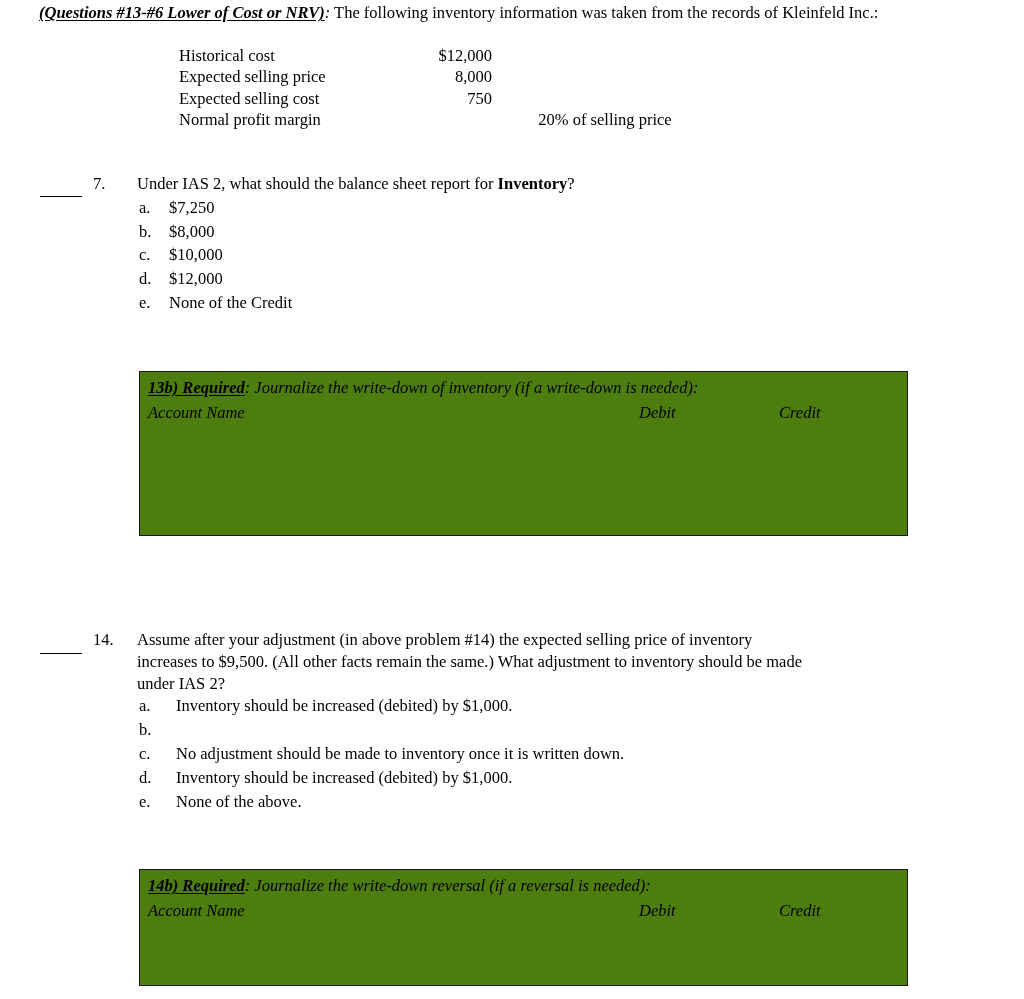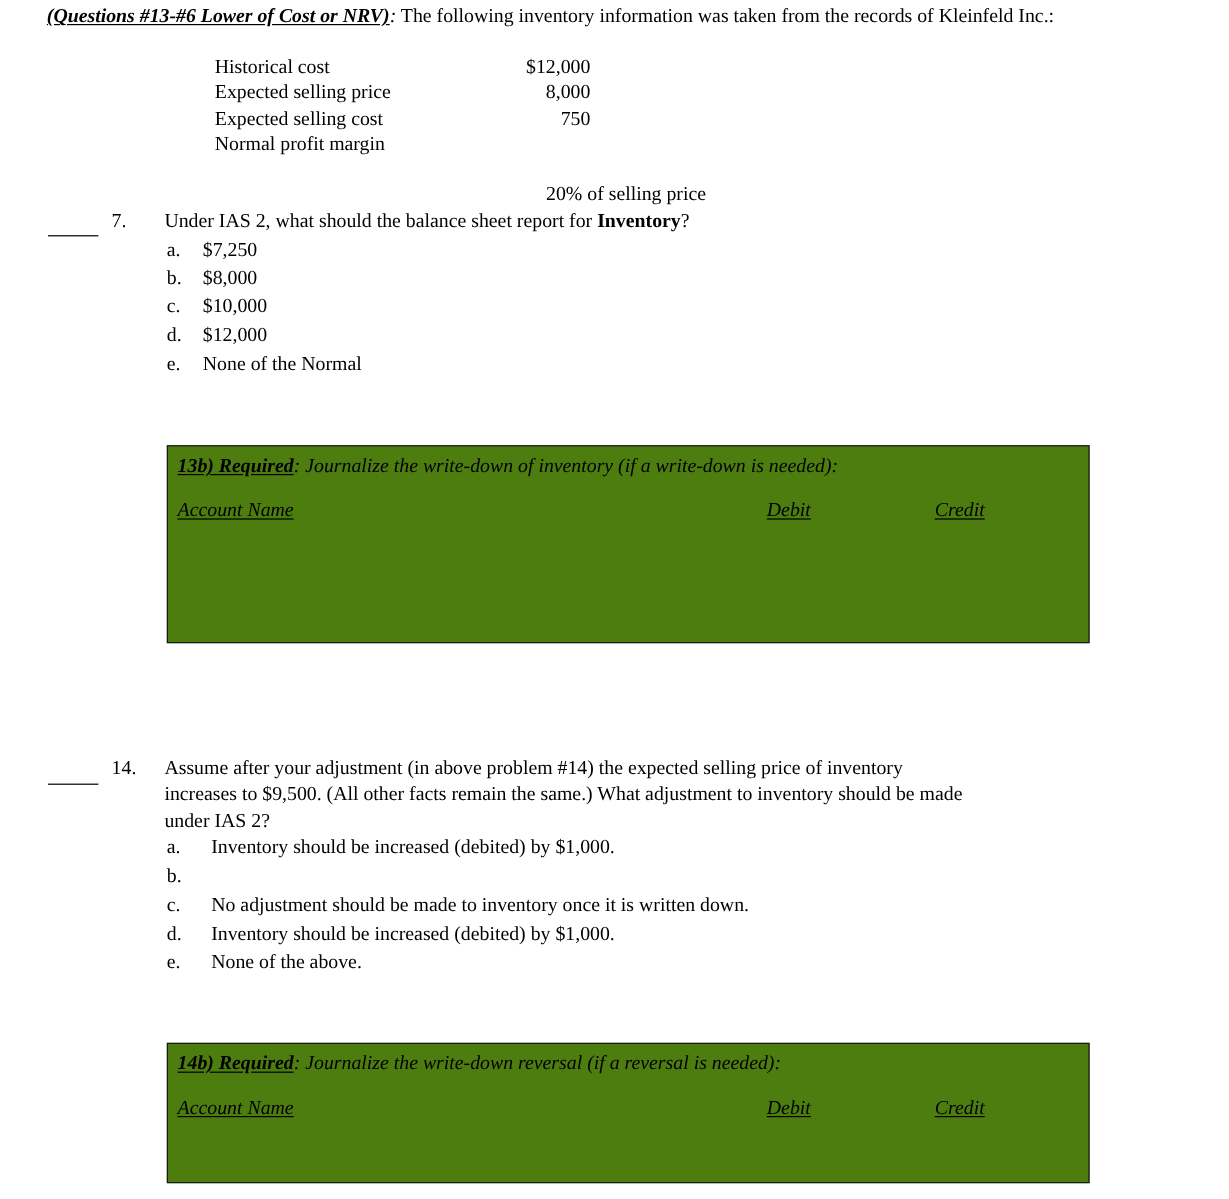--- a/index.html
+++ b/index.html
@@ -52,24 +52,23 @@
     top: 0;
   }
   .fact-amount {
     position: absolute;
     left: 163px;
     top: 0;
     width: 160px;
     text-align: right;
   }
   .fact-amount.free {
-    text-align: left;
+    text-align: center;
     left: 286px;
     width: 300px;
-    margin-top: 42px;
   }
   .rule-blue {
     position: absolute;
     left: 196px;
     top: 19.5px;
     width: 128px;
     height: 4px;
     border-top: 1.4px solid #3f63bf;
     border-bottom: 1.4px solid #3f63bf;
     box-sizing: border-box;
@@ -138,23 +137,22 @@
   }
   .jbox-cols {
     position: absolute;
     left: 0;
     top: 26px;
     width: 100%;
     height: 22px;
   }
   .jcol {
     position: absolute;
-    top: 16px;
-    font-style: italic;
-    text-decoration: underline;
+    top: 4px;
+    font-style: italic;
     text-underline-offset: 2px;
   }
   .jcol.acct   { left: 8px; }
   .jcol.debit  { left: 499px; }
   .jcol.credit { left: 639px; }
 </style>
 </head>
 <body>
 
 <div class="abs" id="intro"><span class="intro-head">(Questions #13-#6 Lower of Cost or NRV)</span><span class="intro-colon">:</span><span class="intro-body">  The following inventory information was taken from the records of Kleinfeld Inc.:</span></div>
@@ -199,21 +197,21 @@
 <div class="opt" style="top:244px">
   <span class="opt-letter">c.</span>
   <span class="opt-text">$10,000</span>
 </div>
 <div class="opt" style="top:268px">
   <span class="opt-letter">d.</span>
   <span class="opt-text">$12,000</span>
 </div>
 <div class="opt" style="top:292px">
   <span class="opt-letter">e.</span>
-  <span class="opt-text">None of the Normal</span>
+  <span class="opt-text">None of the Credit</span>
 </div>
 
 <div class="jbox" style="top:332px; height:165px">
   <div class="jbox-req"><span class="req-lead">13b) Required</span><span>:  Journalize the write-down of inventory (if a write-down is needed):</span></div>
   <div class="jbox-cols">
     <span class="jcol acct">Account Name</span>
     <span class="jcol debit">Debit</span>
     <span class="jcol credit">Credit</span>
   </div>
 </div>

